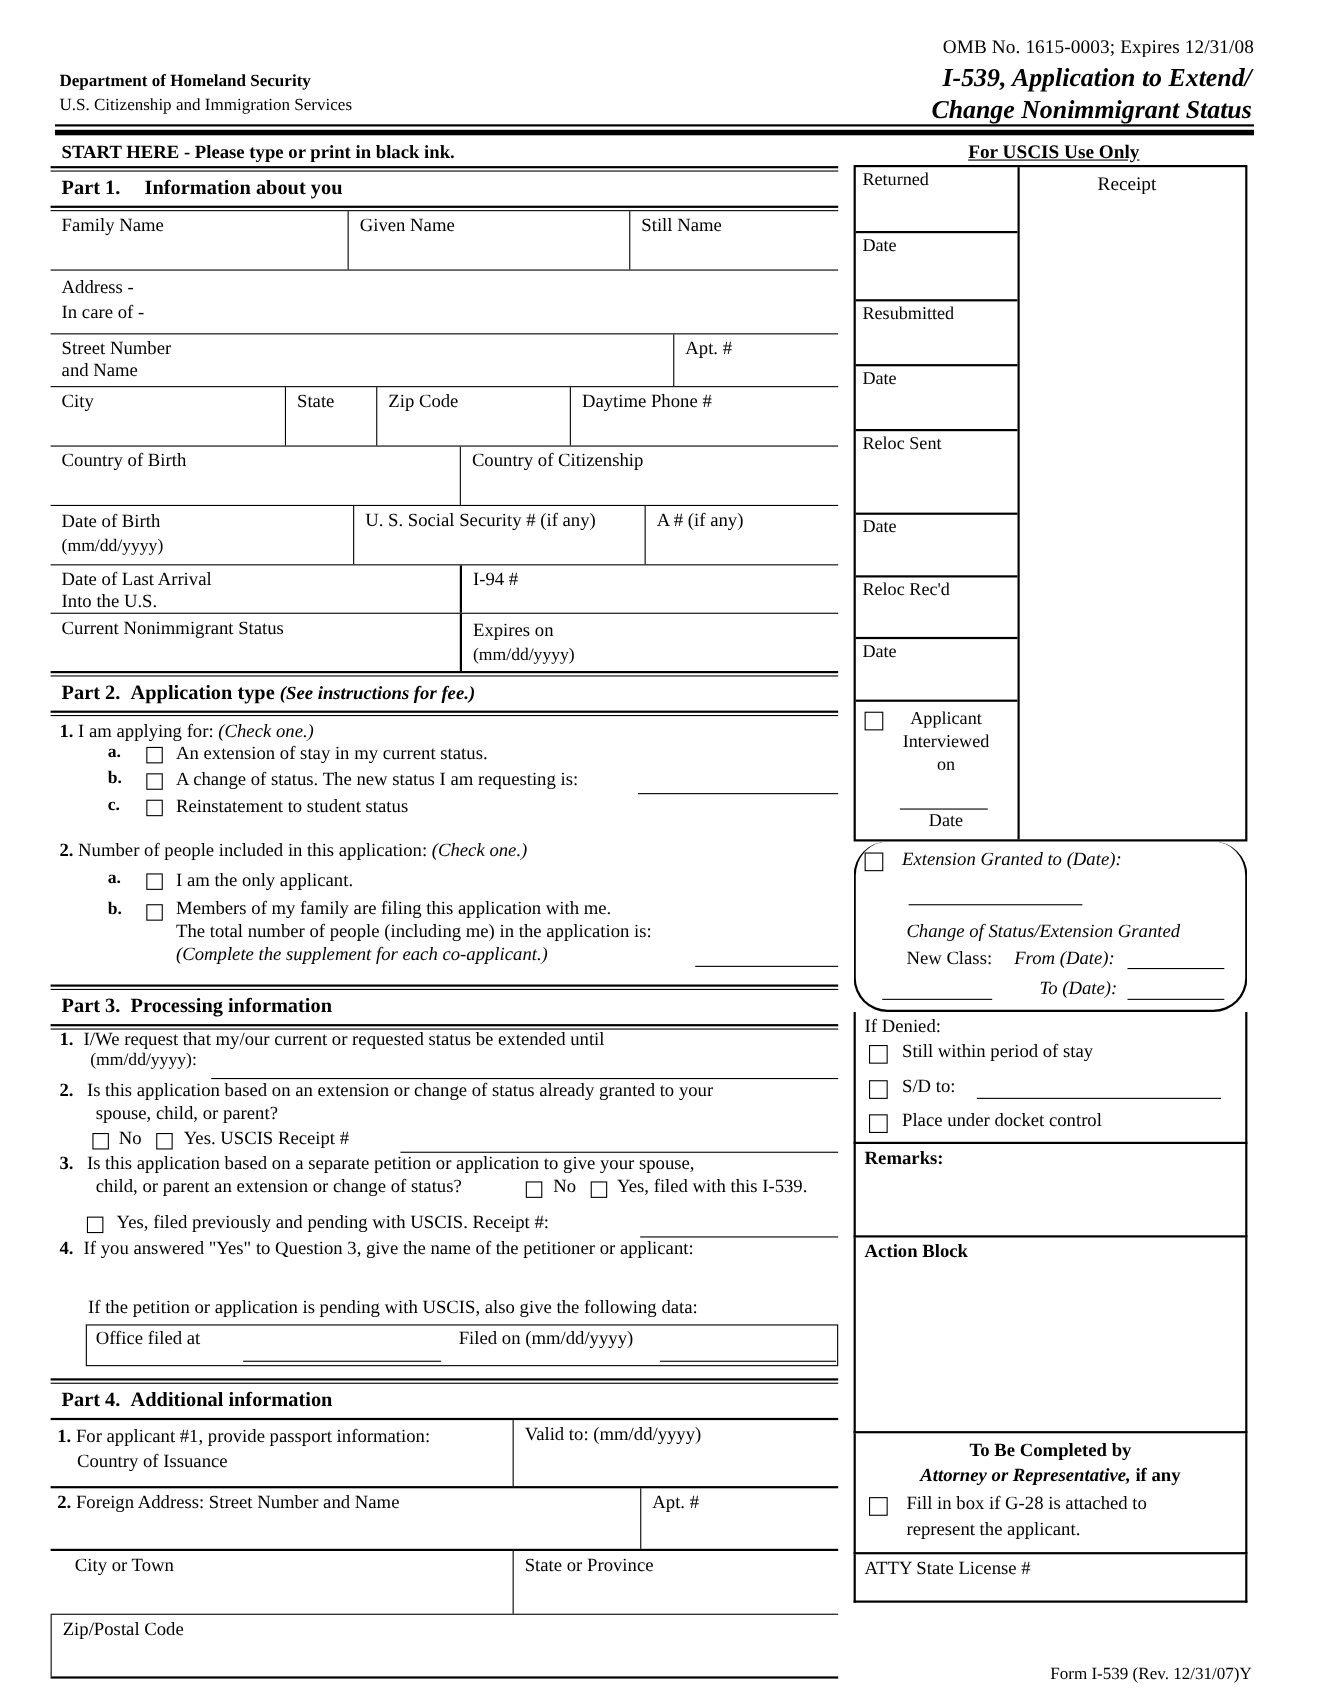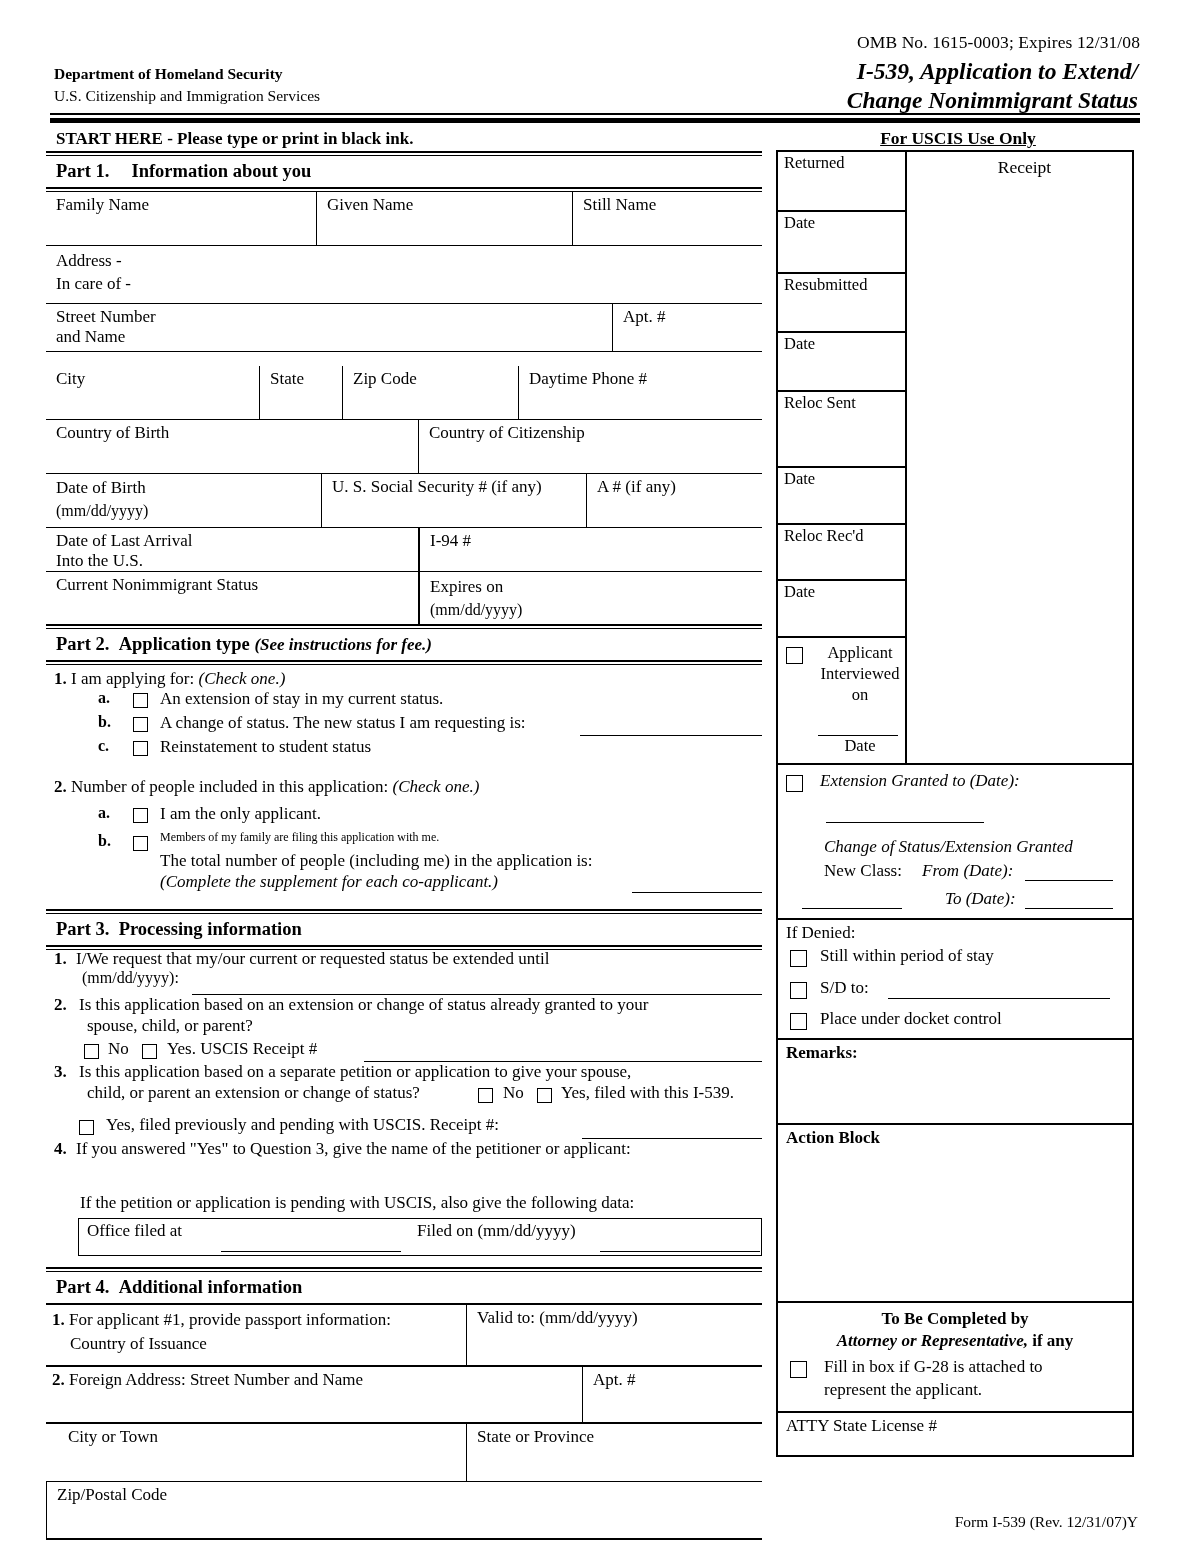--- a/index.html
+++ b/index.html
@@ -244,21 +244,21 @@
       <div class="fcell" style="width:566px;">
         <div style="line-height:1.18;">Street Number</div>
         <div style="line-height:1.18;">and Name</div>
       </div>
       <div class="fcell vline" style="width:150px;">
         <span>Apt. #</span>
       </div>
     </div>
     <div class="thinrule"></div>
 
-    <div class="frow" style="height:53px;margin-top:14px;">
+    <div class="frow" style="height:53px;">
       <div class="fcell" style="width:213px;">
         <span>City</span>
       </div>
       <div class="fcell vline" style="width:83px;">
         <span>State</span>
       </div>
       <div class="fcell vline" style="width:176px;">
         <span>Zip Code</span>
       </div>
       <div class="fcell vline" style="width:244px;">
@@ -352,21 +352,21 @@
 
       <div style="position:relative;height:26px;margin-top:10px;">
         <span class="bold" style="position:absolute;left:52px;top:0;font-size:16px;">a.</span>
         <span class="cb" style="position:absolute;left:87px;top:3px;"></span>
         <span style="position:absolute;left:114px;top:0;font-size:17px;">I am the only applicant.</span>
       </div>
 
       <div style="position:relative;height:72px;">
         <span class="bold" style="position:absolute;left:52px;top:2px;font-size:16px;">b.</span>
         <span class="cb" style="position:absolute;left:87px;top:5px;"></span>
-        <span style="position:absolute;left:114px;top:0;font-size:12px;">Members of my family are filing this application with me.</span>
+        <span style="position:absolute;left:114px;top:0;font-size:17px;">Members of my family are filing this application with me.</span>
         <span style="position:absolute;left:114px;top:21px;font-size:17px;">The total number of people (including me) in the application is:</span>
         <span class="ital" style="position:absolute;left:114px;top:42px;font-size:17px;">(Complete the supplement for each co-applicant.)</span>
         <span class="blankline" style="position:absolute;left:586px;top:61px;width:130px;"></span>
       </div>
     </div>
     <div class="dblrule"></div>
 
     <div class="part-hdr">
       <span>Part 3.</span>&nbsp;&nbsp;<span>Processing information</span>
     </div>
@@ -455,21 +455,21 @@
         <span>Zip/Postal Code</span>
       </div>
     </div>
     <div class="thickrule"></div>
   </div>
 
   <div class="right-col">
     <div class="uscis-title">For USCIS Use Only</div>
 
     <div class="uscis-box" style="height:615px;">
-      <div style="position:absolute;left:0;top:0;width:129px;height:100%;border-right:2.2px solid #000;box-sizing:border-box;">
+      <div style="position:absolute;left:0;top:0;width:149px;height:100%;border-right:2.2px solid #000;box-sizing:border-box;">
         <div class="rcell" style="height:60px;">
             <div class="rbox-label">Returned</div>
           </div>
         <div class="rcell" style="height:62px;">
             <div class="rbox-label">Date</div>
           </div>
         <div class="rcell" style="height:59px;">
             <div class="rbox-label">Resubmitted</div>
           </div>
         <div class="rcell" style="height:59px;">
@@ -496,21 +496,21 @@
           </div>
           <span class="blankline" style="position:absolute;left:40px;top:97px;width:80px;"></span>
           <div style="position:absolute;left:30px;top:98px;width:104px;text-align:center;font-size:16.5px;">Date</div>
         </div>
       </div>
       <div style="position:absolute;left:139px;top:0;right:0;height:100%;">
         <div style="text-align:center;font-size:17.5px;padding-top:5px;">Receipt</div>
       </div>
     </div>
 
-    <div class="uscis-box" style="height:155px;border-top:none;position:relative;">
+    <div class="uscis-box" style="height:155px;border-top:none;position:relative;border-radius:31px;">
       <span class="cb-lg" style="position:absolute;left:8px;top:10px;"></span>
       <span class="ital" style="position:absolute;left:42px;top:6px;font-size:17px;">Extension Granted to (Date):</span>
       <span class="blankline" style="position:absolute;left:48px;top:57px;width:158px;"></span>
       <span class="ital" style="position:absolute;left:46px;top:72px;font-size:17px;">Change of Status/Extension Granted</span>
       <span style="position:absolute;left:46px;top:96px;font-size:17px;">New Class:</span>
       <span class="ital" style="position:absolute;left:144px;top:96px;font-size:17px;">From (Date):</span>
       <span class="blankline" style="position:absolute;left:247px;top:115px;width:88px;"></span>
       <span class="blankline" style="position:absolute;left:24px;top:143px;width:100px;"></span>
       <span class="ital" style="position:absolute;left:167px;top:124px;font-size:17px;">To (Date):</span>
       <span class="blankline" style="position:absolute;left:247px;top:143px;width:88px;"></span>

